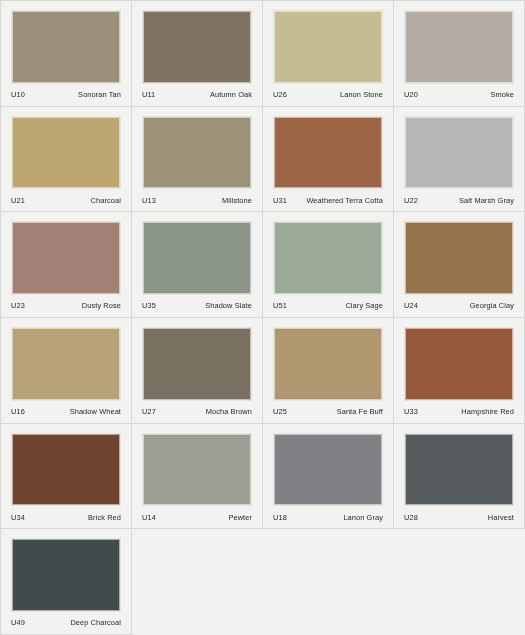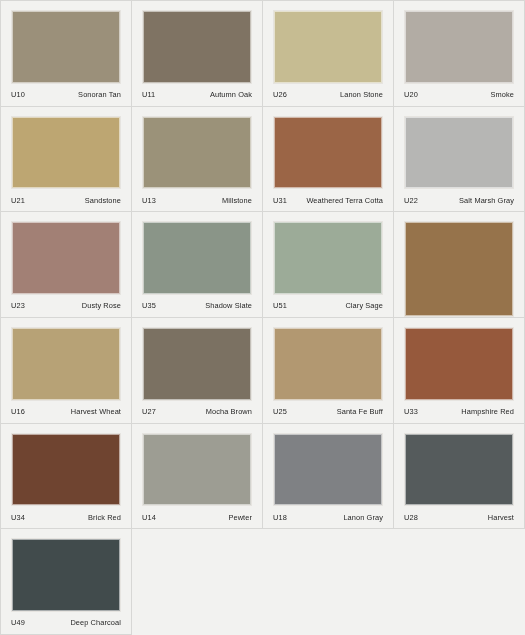--- a/index.html
+++ b/index.html
@@ -91,21 +91,21 @@
       <div class="swatch-chip" style="background-color: rgb(178, 172, 164);"></div>
       <div class="swatch-meta">
         <span class="swatch-code">U20</span>
         <span class="swatch-name">Smoke</span>
       </div>
     </div>
     <div class="swatch-cell">
       <div class="swatch-chip" style="background-color: rgb(189, 166, 114);"></div>
       <div class="swatch-meta">
         <span class="swatch-code">U21</span>
-        <span class="swatch-name">Sandstone</span>
+        <span class="swatch-name">Charcoal</span>
       </div>
     </div>
     <div class="swatch-cell">
       <div class="swatch-chip" style="background-color: rgb(155, 146, 121);"></div>
       <div class="swatch-meta">
         <span class="swatch-code">U13</span>
         <span class="swatch-name">Millstone</span>
       </div>
     </div>
     <div class="swatch-cell">
@@ -138,26 +138,30 @@
     </div>
     <div class="swatch-cell">
       <div class="swatch-chip" style="background-color: rgb(156, 171, 152);"></div>
       <div class="swatch-meta">
         <span class="swatch-code">U51</span>
         <span class="swatch-name">Clary Sage</span>
       </div>
     </div>
     <div class="swatch-cell">
       <div class="swatch-chip" style="background-color: rgb(150, 115, 75);"></div>
+      <div class="swatch-meta">
+        <span class="swatch-code">U24</span>
+        <span class="swatch-name">Georgia Clay</span>
+      </div>
     </div>
     <div class="swatch-cell">
       <div class="swatch-chip" style="background-color: rgb(183, 162, 118);"></div>
       <div class="swatch-meta">
         <span class="swatch-code">U16</span>
-        <span class="swatch-name">Harvest Wheat</span>
+        <span class="swatch-name">Shadow Wheat</span>
       </div>
     </div>
     <div class="swatch-cell">
       <div class="swatch-chip" style="background-color: rgb(123, 113, 98);"></div>
       <div class="swatch-meta">
         <span class="swatch-code">U27</span>
         <span class="swatch-name">Mocha Brown</span>
       </div>
     </div>
     <div class="swatch-cell">

